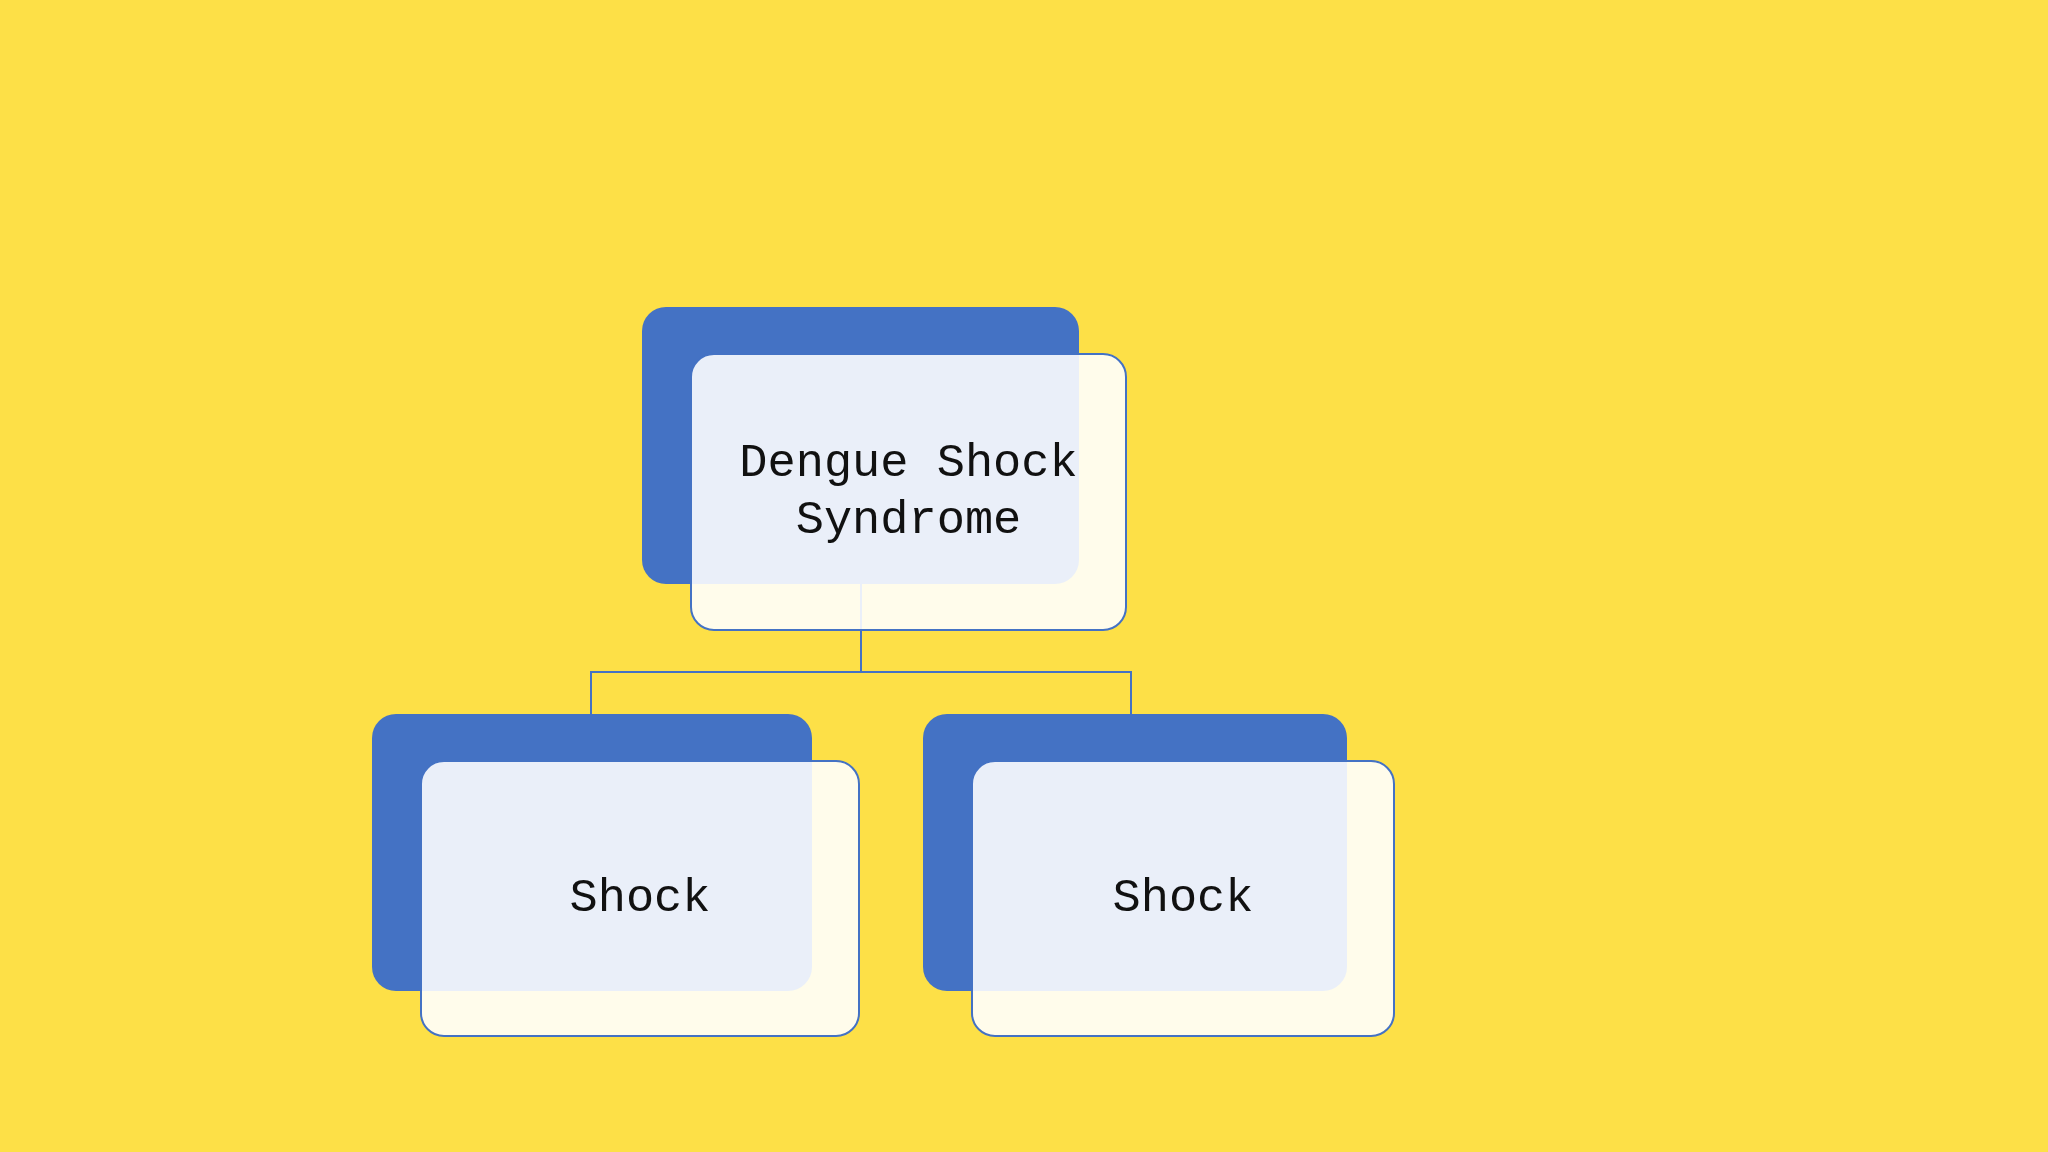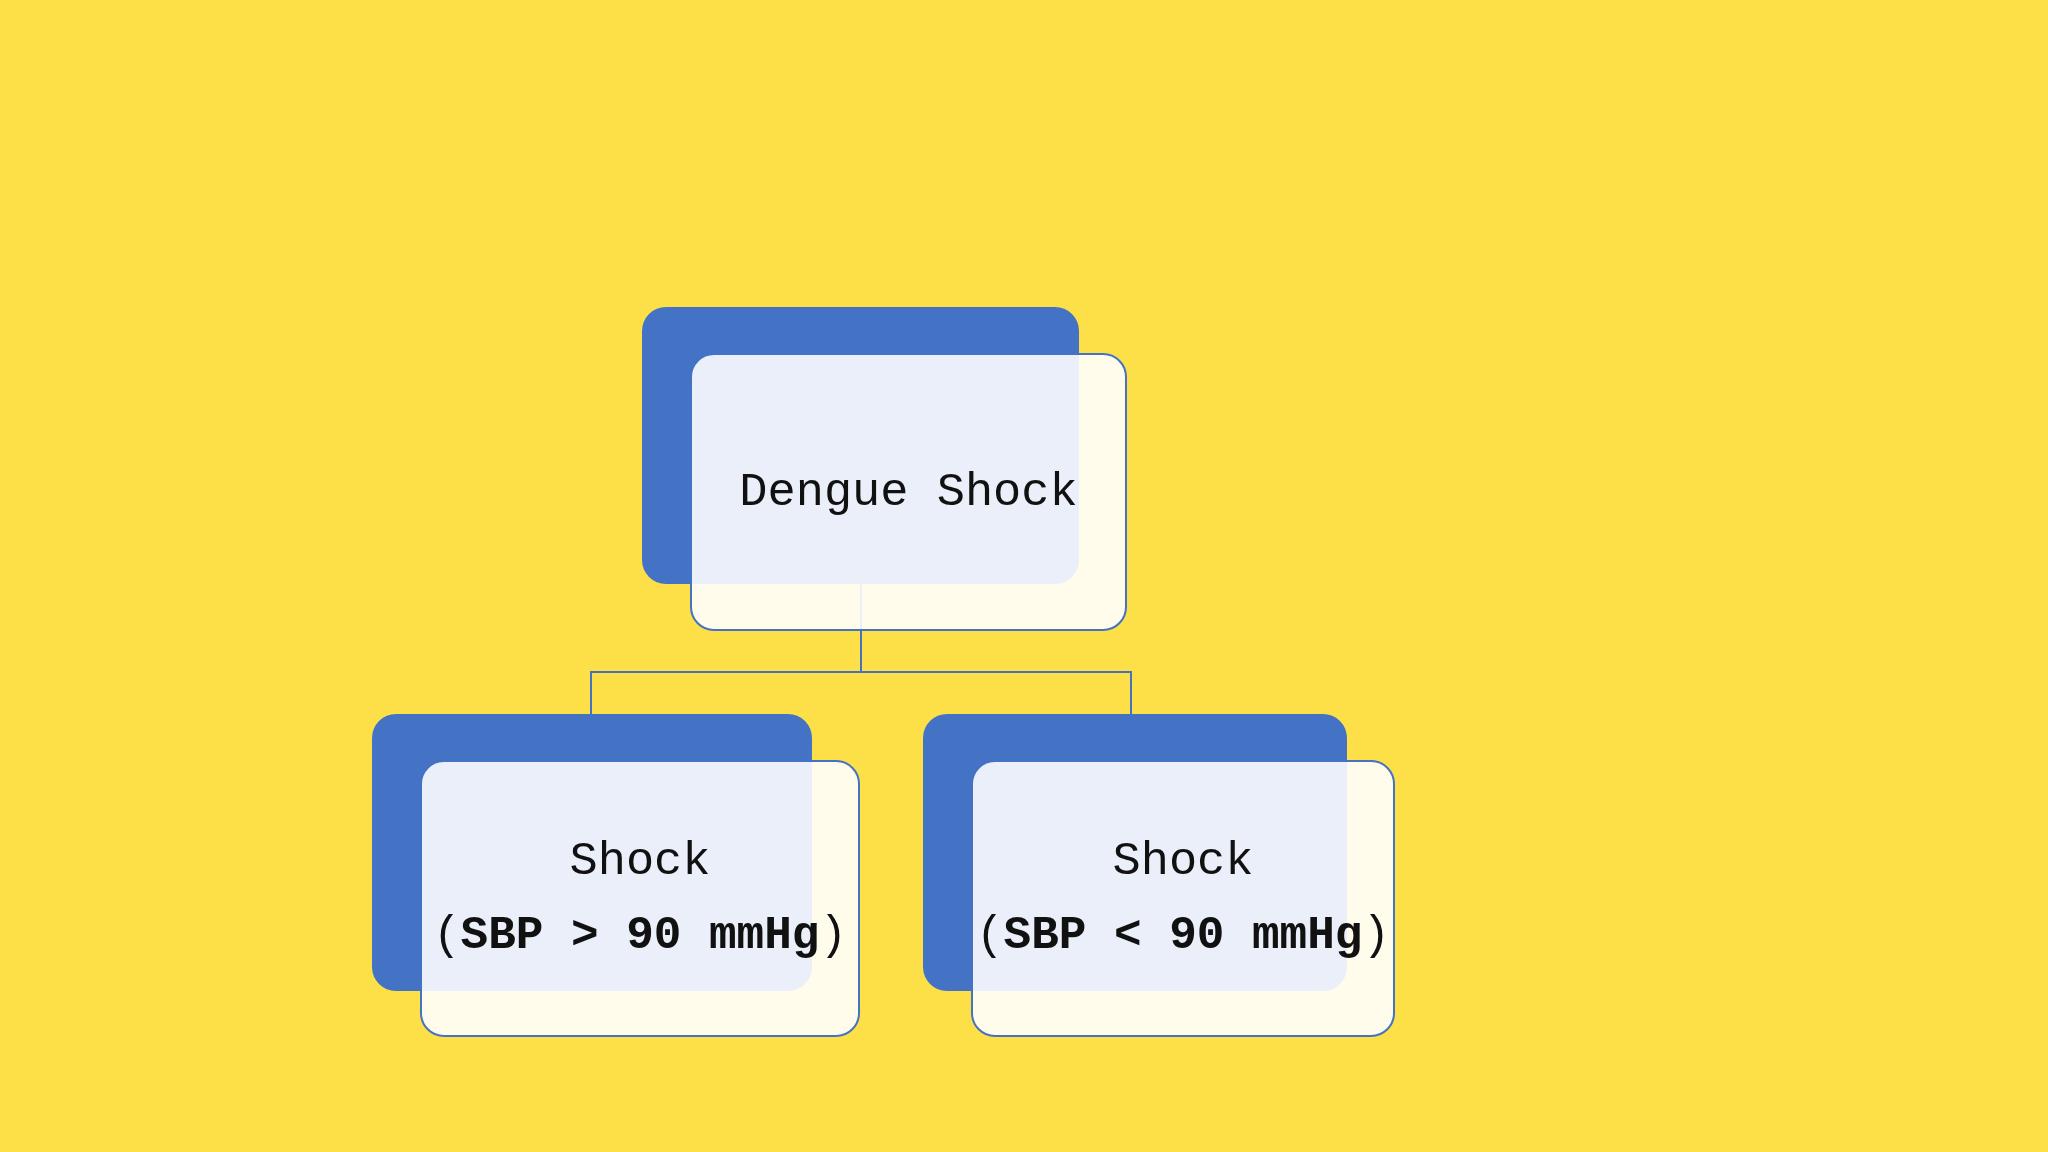--- a/index.html
+++ b/index.html
@@ -82,38 +82,33 @@
   <div class="shadow right-shadow"></div>
 
   <div class="connector conn-root-stem"></div>
   <div class="connector conn-hbar"></div>
   <div class="connector conn-left-drop"></div>
   <div class="connector conn-right-drop"></div>
 
   <div class="box root-box">
     <div class="title">
       <div>Dengue Shock</div>
+      <div>Syndrome</div>
     </div>
   </div>
 
   <div class="box left-box child">
     <div>
       <div class="title">
         <div>Shock</div>
-      </div>
-      <div class="sbp">
-        <span>(</span><span class="core">SBP &gt; 90 mmHg</span><span>)</span>
       </div>
     </div>
   </div>
 
   <div class="box right-box child">
     <div>
       <div class="title">
         <div>Shock</div>
       </div>
-      <div class="sbp">
-        <span>(</span><span class="core">SBP &lt; 90 mmHg</span><span>)</span>
-      </div>
     </div>
   </div>
 
 </div>
 
 </body></html>

